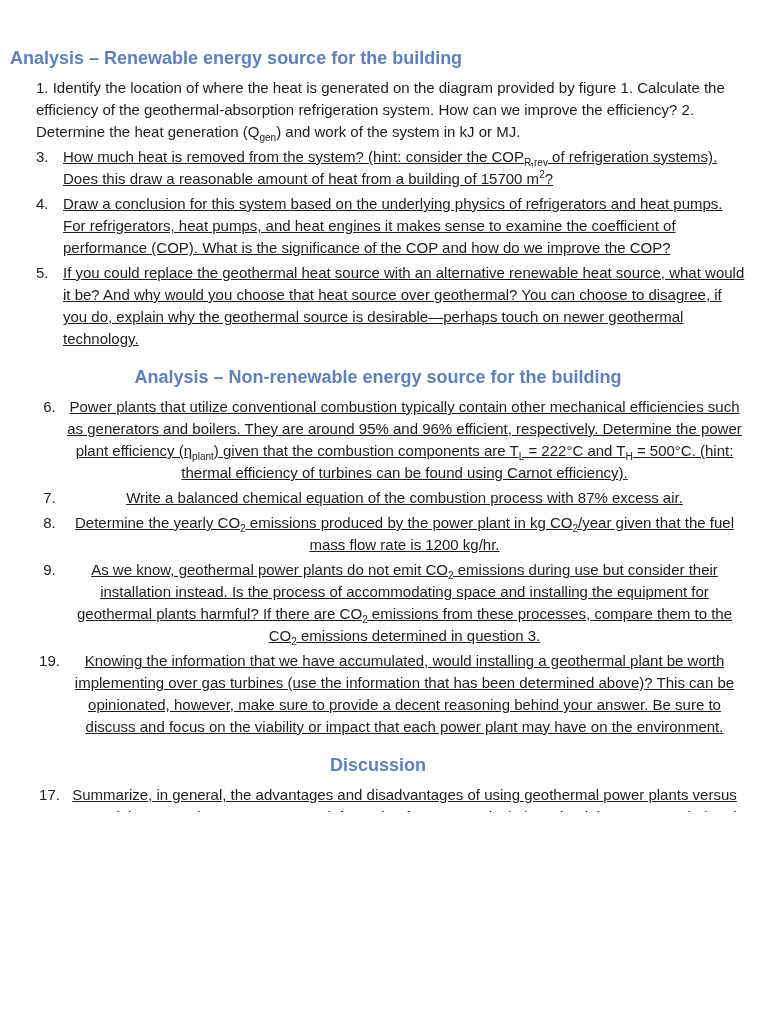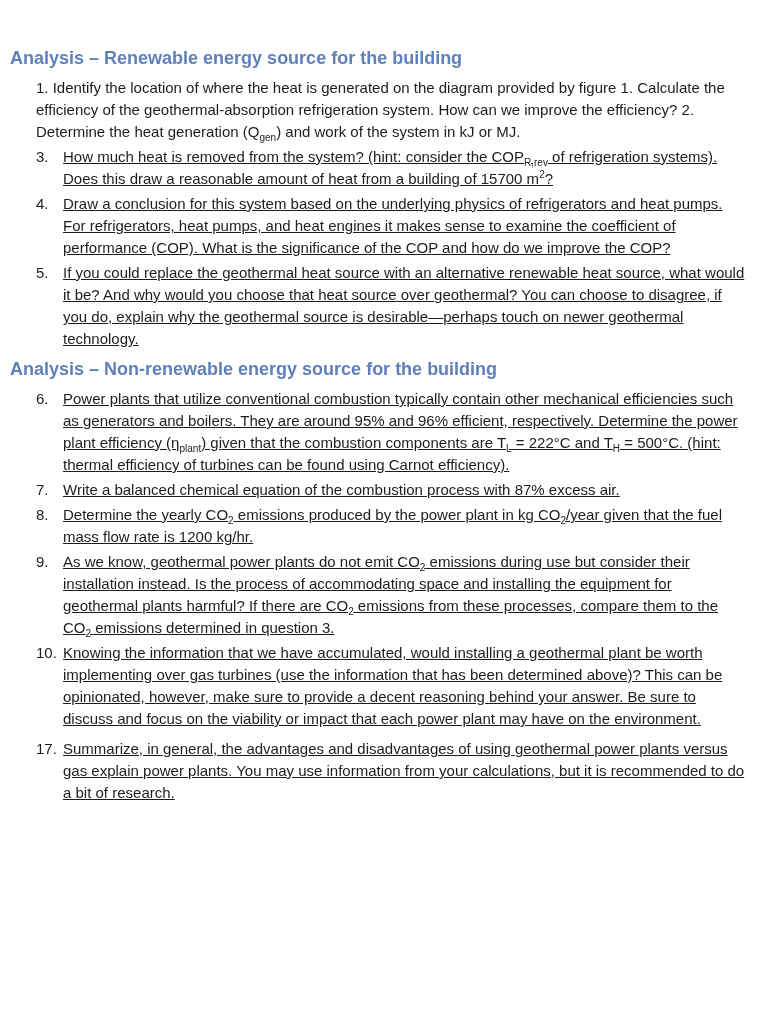--- a/index.html
+++ b/index.html
@@ -15,21 +15,21 @@
     box-sizing:border-box;
     overflow:hidden;
   }
   .sec-heading {
     font-size:18px;
     line-height:22px;
     font-weight:bold;
     color:#6080ba;
     margin:0 0 8px 0;
   }
-  .sec + .sec { margin-top:8px; }
+  .sec + .sec { margin-top:16px;text-align:center; }
   .sec-discussion { margin-top:142px; }
   .intro-para {
     margin:0 0 3px 26px;
   }
   .q-item {
     display:flex;
     margin:0 0 3px 26px;
   }
   .q-num { flex:0 0 27px; }
   .q-txt { flex:1;text-decoration:underline; }
@@ -70,25 +70,26 @@
     </div>
     <div class="q-item">
       <span class="q-num">8.</span>
       <div class="q-txt">Determine the yearly CO<sub>2</sub> emissions produced by the power plant in kg CO<sub>2</sub>/year given that the fuel mass flow rate is 1200 kg/hr.</div>
     </div>
     <div class="q-item">
       <span class="q-num">9.</span>
       <div class="q-txt">As we know, geothermal power plants do not emit CO<sub>2</sub> emissions during use but consider their installation instead. Is the process of accommodating space and installing the equipment for geothermal plants harmful? If there are CO<sub>2</sub> emissions from these processes, compare them to the CO<sub>2</sub> emissions determined in question 3.</div>
     </div>
     <div class="q-item">
-      <span class="q-num">10.</span>
+      <span class="q-num">19.</span>
       <div class="q-txt">Knowing the information that we have accumulated, would installing a geothermal plant be worth implementing over gas turbines (use the information that has been determined above)? This can be opinionated, however, make sure to provide a decent reasoning behind your answer. Be sure to discuss and focus on the viability or impact that each power plant may have on the environment.</div>
     </div>
   </section>
 
   <section class="sec sec-discussion">
+    <h1 class="sec-heading">Discussion</h1>
     <div class="q-item">
       <span class="q-num">17.</span>
       <div class="q-txt">Summarize, in general, the advantages and disadvantages of using geothermal power plants versus gas explain power plants. You may use information from your calculations, but it is recommended to do a bit of research.</div>
     </div>
   </section>
 
 </div>
 
 </body></html>

